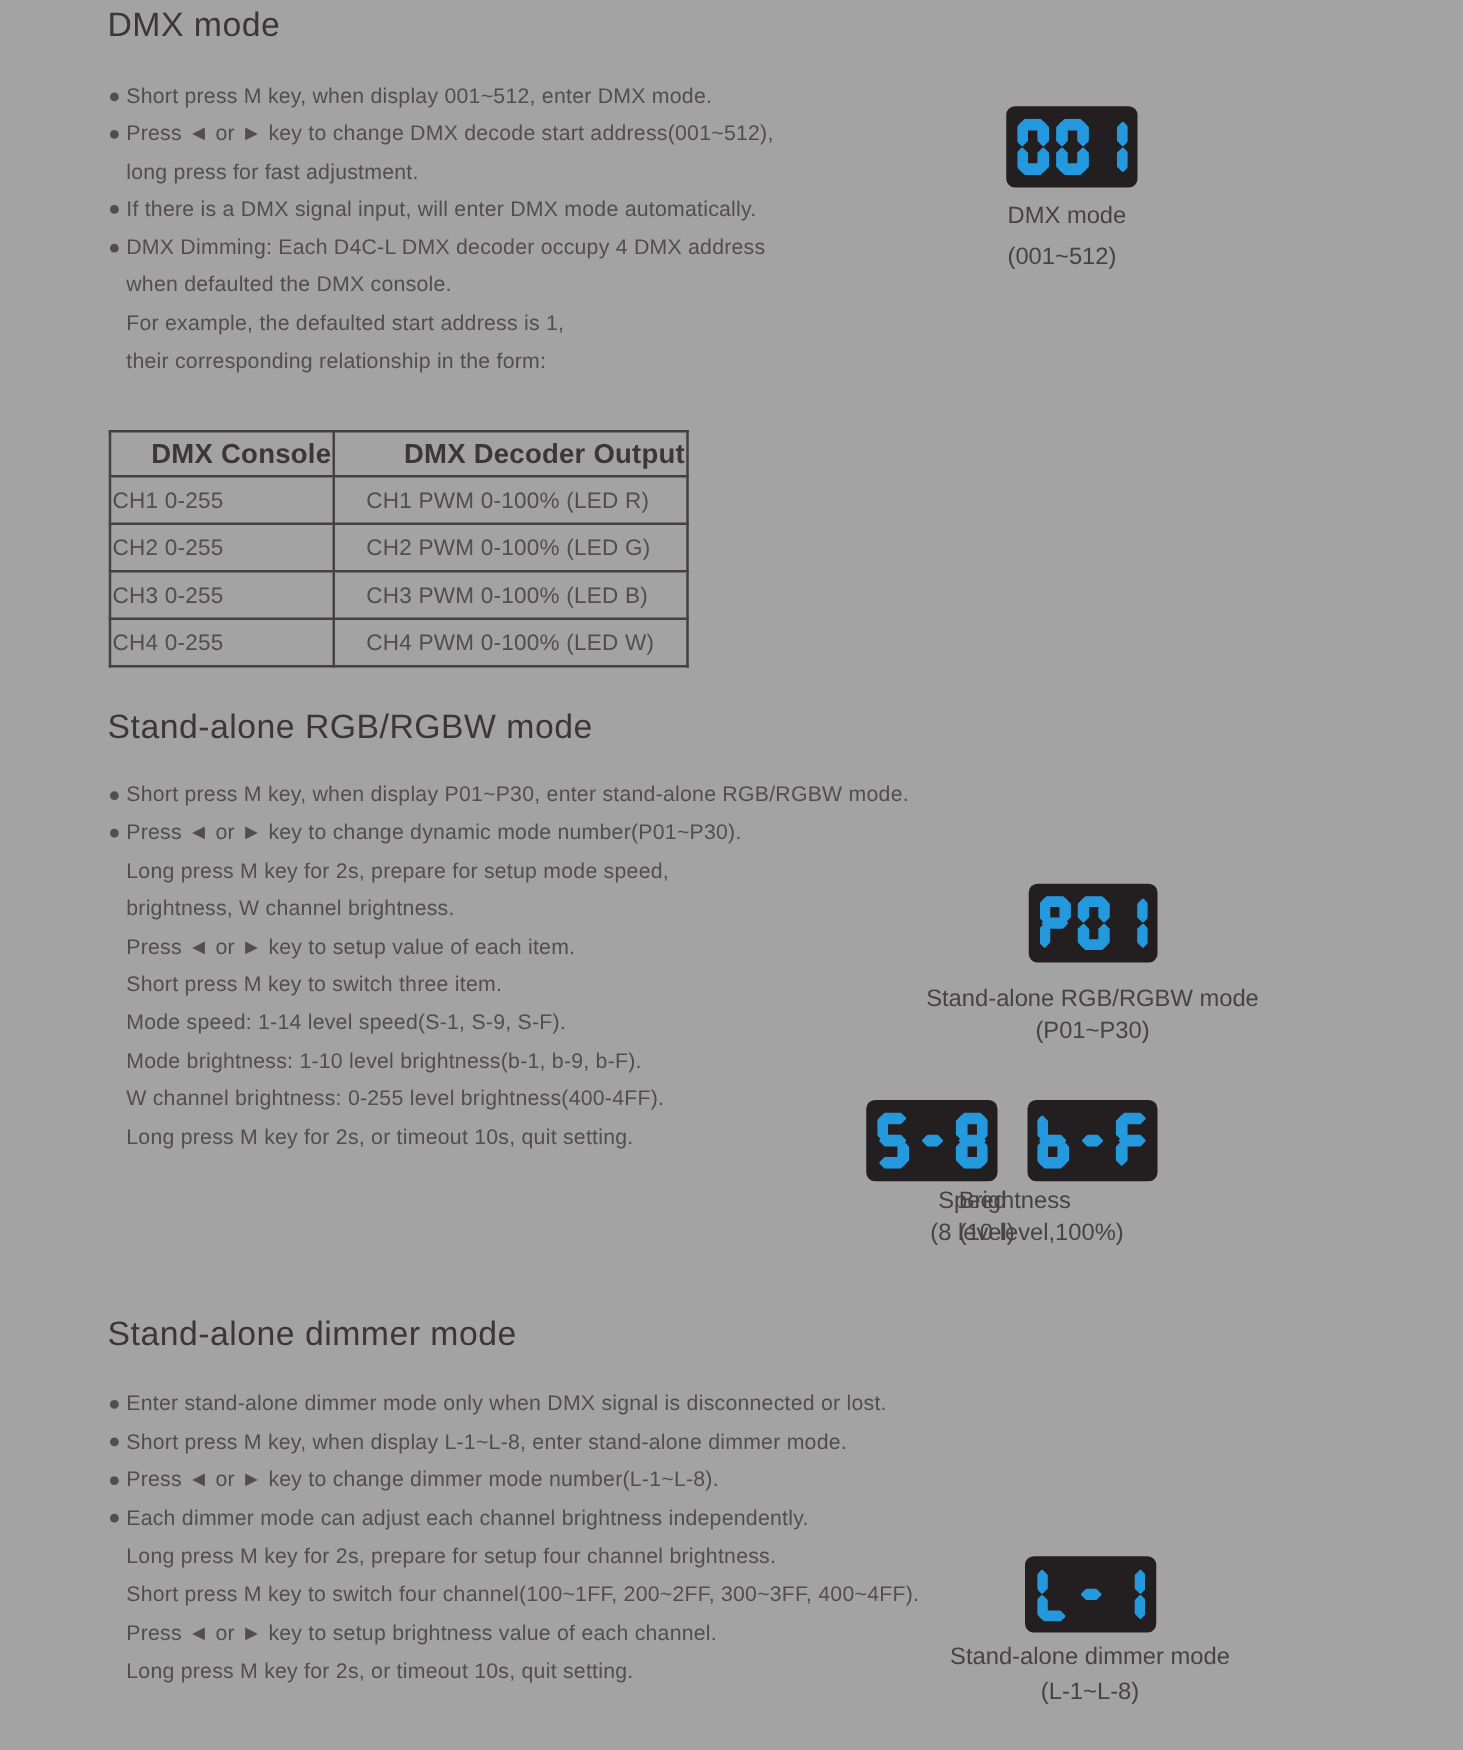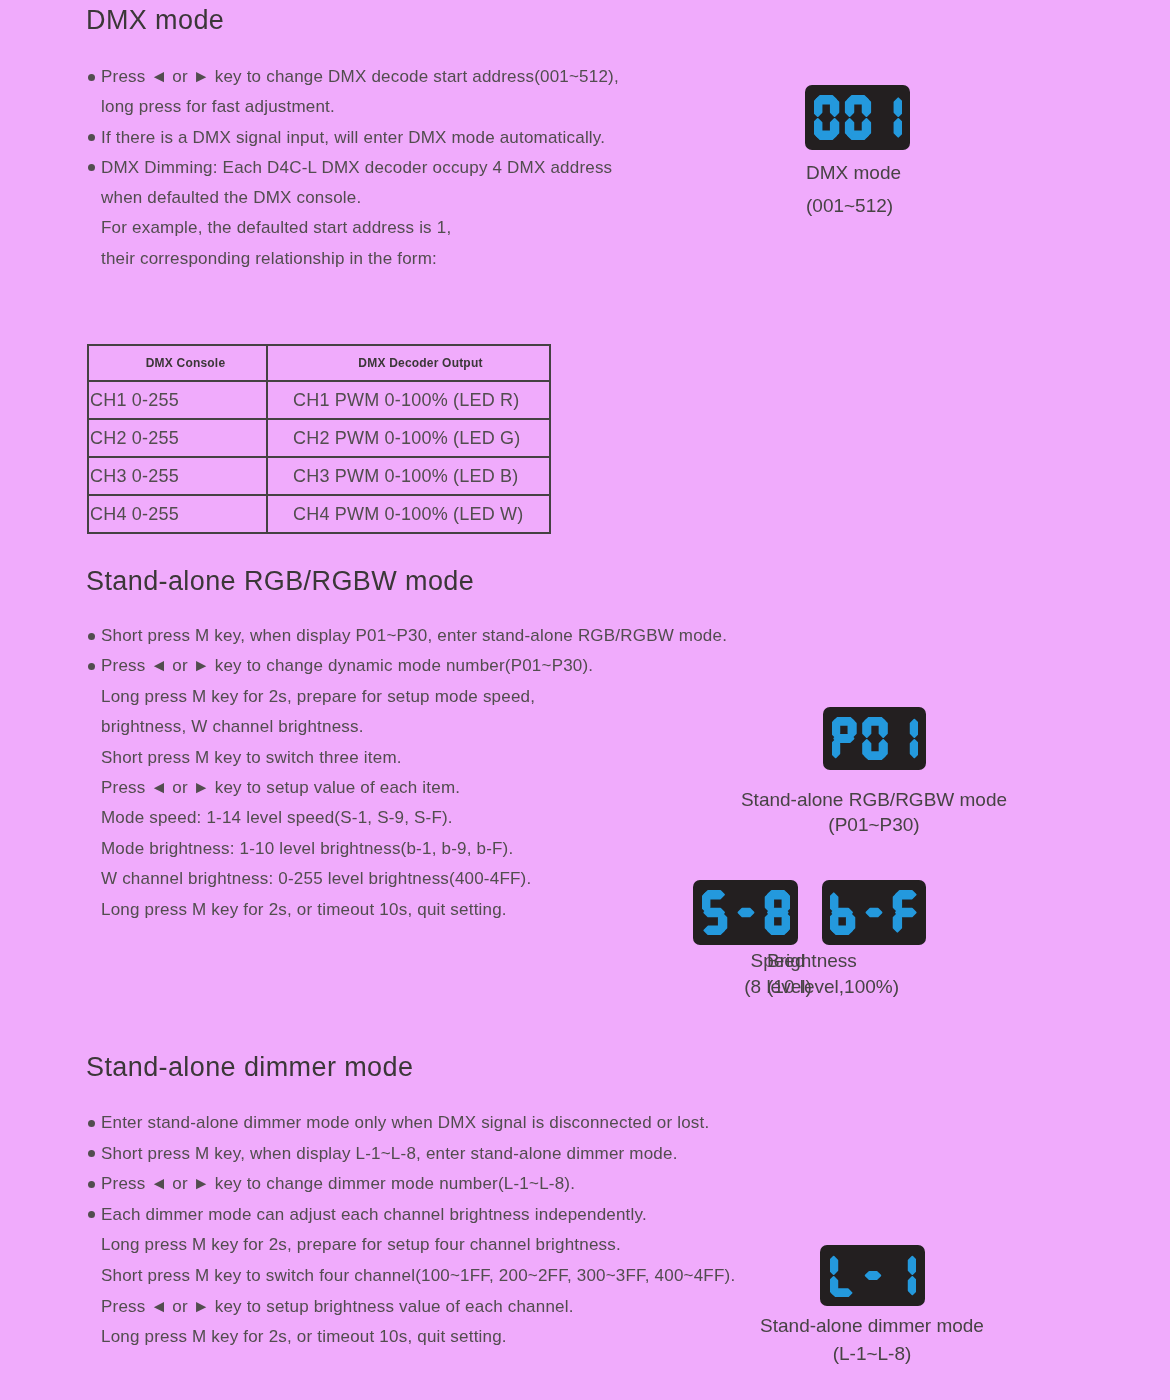--- a/index.html
+++ b/index.html
@@ -1,21 +1,21 @@
 <!DOCTYPE html>
 <html style="--seg: #2499dd; --disp-bg: #231f20; --head: #3b3738; --body: #524d4f; --caption: #474344; --line: #454142;"><head>
 <meta charset="utf-8">
 <title>Document</title>
 <style>
   html,body{margin:0;padding:0;background:#ffffff;}
   .page{
     position:relative;
     width:1170px;
     height:1400px;
-    background:#f0abfc;
+    background:#a3a3a3;
     font-family:"Liberation Sans","DejaVu Sans",sans-serif;
     overflow:hidden;
   }
   .heading{
     position:absolute;
     margin:0;
     font-size:27px;
     font-weight:400;
     color:var(--head);
     letter-spacing:0.4px;
@@ -97,38 +97,39 @@
     font-size:18px;
     color:var(--body);
     letter-spacing:0.2px;
   }
   #dmx-table th,#dmx-table td{
     border:2px solid var(--line);
     white-space:nowrap;
   }
   #dmx-table th{
     height:32px;
-    text-align:center;
+    text-align:right;
     font-weight:700;
-    font-size:12px;
+    font-size:22px;
     padding-left:17px;
     color:var(--head);
   }
   #dmx-table td{
     height:34px;
   }
   #dmx-table th:nth-child(2),#dmx-table td:nth-child(2){padding-left:25px;}
 </style>
 </head>
 <body>
 
 <div class="page">
 
   <h1 class="heading" id="h-dmx">DMX mode</h1>
   <div class="list" id="list-dmx">
+      <div class="line bullet">Short press M key, when display 001~512, enter DMX mode.</div>
       <div class="line bullet">Press ◄ or ► key to change DMX decode start address(001~512),</div>
       <div class="line">long press for fast adjustment.</div>
       <div class="line bullet">If there is a DMX signal input, will enter DMX mode automatically.</div>
       <div class="line bullet">DMX Dimming: Each D4C-L DMX decoder occupy 4 DMX address</div>
       <div class="line">when defaulted the DMX console.</div>
       <div class="line">For example, the defaulted start address is 1,</div>
       <div class="line">their corresponding relationship in the form:</div>
     </div>
 
   <div class="seg-box" id="box-dmx">
@@ -190,22 +191,22 @@
         </tr>
       </tbody>
   </table>
 
   <h1 class="heading" id="h-rgbw">Stand-alone RGB/RGBW mode</h1>
   <div class="list" id="list-rgbw">
       <div class="line bullet">Short press M key, when display P01~P30, enter stand-alone RGB/RGBW mode.</div>
       <div class="line bullet">Press ◄ or ► key to change dynamic mode number(P01~P30).</div>
       <div class="line">Long press M key for 2s, prepare for setup mode speed,</div>
       <div class="line">brightness, W channel brightness.</div>
+      <div class="line">Press ◄ or ► key to setup value of each item.</div>
       <div class="line">Short press M key to switch three item.</div>
-      <div class="line">Press ◄ or ► key to setup value of each item.</div>
       <div class="line">Mode speed: 1-14 level speed(S-1, S-9, S-F).</div>
       <div class="line">Mode brightness: 1-10 level brightness(b-1, b-9, b-F).</div>
       <div class="line">W channel brightness: 0-255 level brightness(400-4FF).</div>
       <div class="line">Long press M key for 2s, or timeout 10s, quit setting.</div>
     </div>
 
   <div class="seg-box" id="box-p01">
       <svg viewBox="0 0 94 46" class="seg-svg">
         <g transform="translate(0,0)">
           <polygon points="2.5,4 6.5,0 19.5,0 23.5,4 19.5,8 6.5,8"></polygon>

